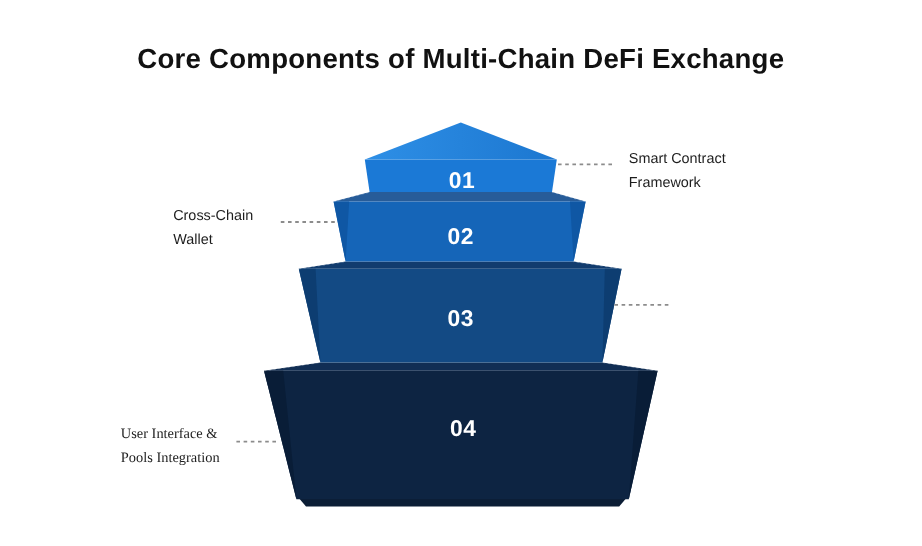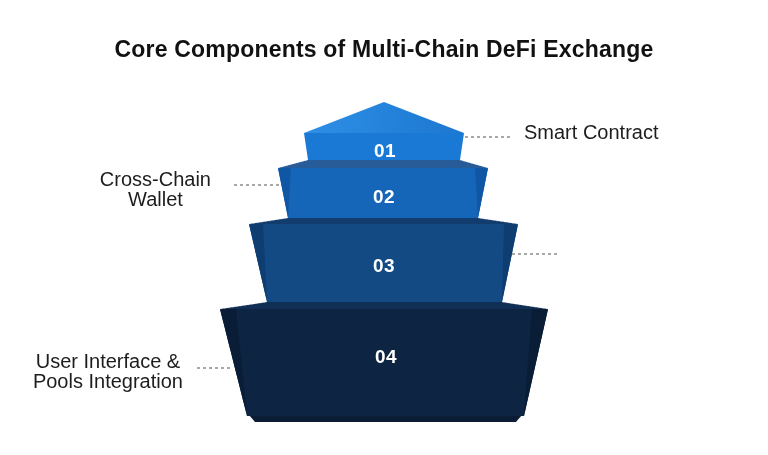--- a/index.html
+++ b/index.html
@@ -18,26 +18,26 @@
     font-weight:700;
     color:#111111;
     letter-spacing:0.2px;
   }
   .pyr{
     position:absolute;
     top:0;left:0;
   }
   .lbl{
     position:absolute;
-    font-size:20px;
+    font-size:12px;
     line-height:20px;
     color:#1d1d1d;
     white-space:nowrap;
   }
-  .lbl.align-right{ text-align:center; }
+  .lbl.align-right{ text-align:left; }
   svg text.num{
     font-family:"Liberation Sans", sans-serif;
     font-weight:700;
     font-size:19px;
     fill:#ffffff;
     text-anchor:middle;
     letter-spacing:0.5px;
   }
 </style>
 </head>
@@ -92,28 +92,29 @@
     </g>
 
     <text class="num" x="385" y="157">01</text>
     <text class="num" x="384" y="203">02</text>
     <text class="num" x="384" y="272">03</text>
     <text class="num" x="386" y="363">04</text>
   </svg>
 
   <div class="lbl" style="left:524px; top:122px;">
     <div>Smart Contract</div>
+    <div>Framework</div>
   </div>
 
   <div class="lbl align-right" style="right:557px; top:169px;">
     <div>Cross-Chain</div>
     <div>Wallet</div>
   </div>
 
   <div class="lbl" style="left:571px; top:235px;">
   </div>
 
-  <div class="lbl align-right" style="right:585px; top:351px;">
+  <div class="lbl align-right" style="right:585px; top:351px;font-family:Liberation Serif, serif;">
     <div>User Interface &amp;</div>
     <div>Pools Integration</div>
   </div>
 
 </div>
 
 </body></html>

